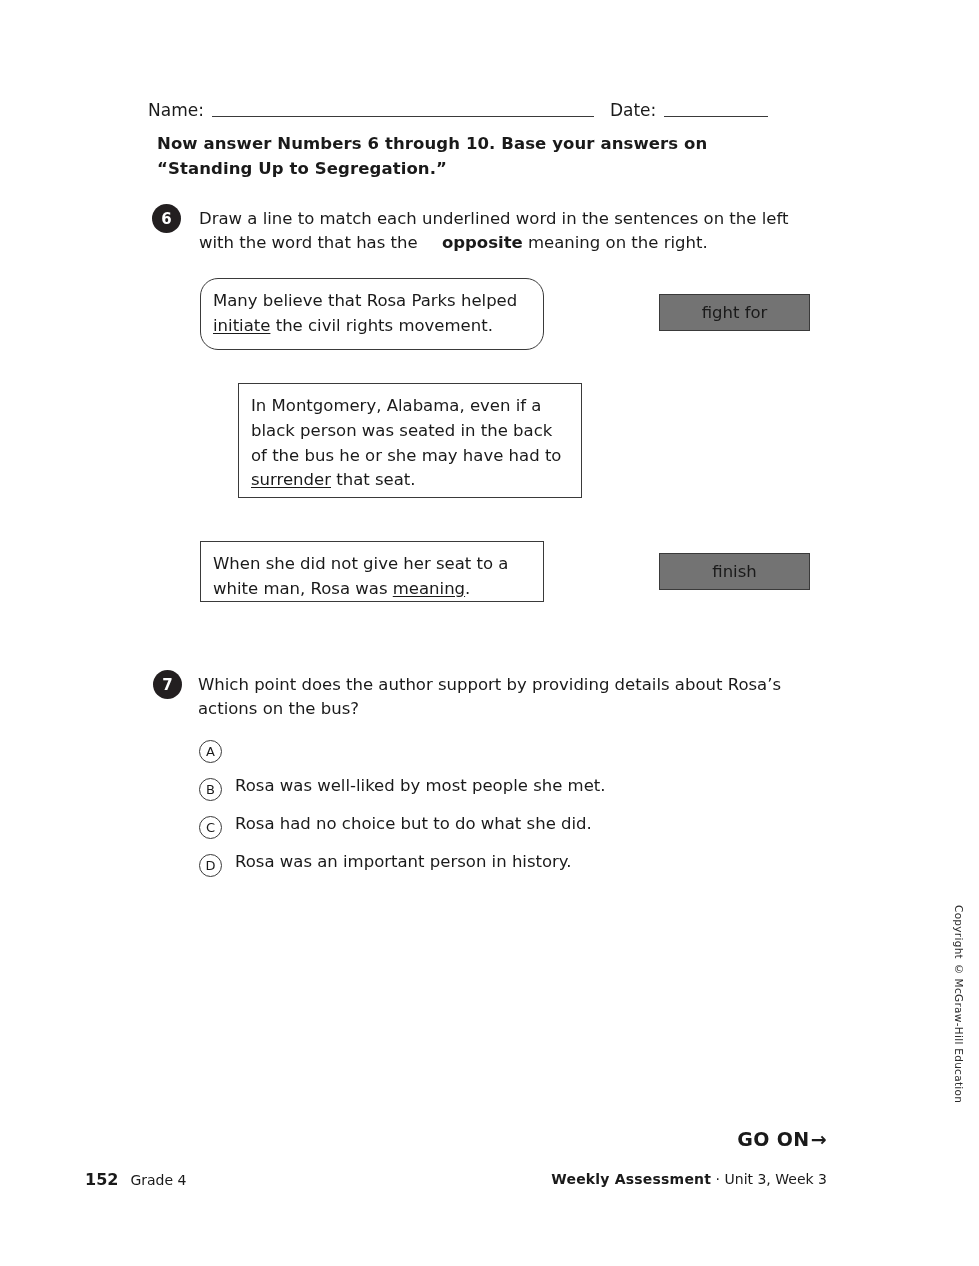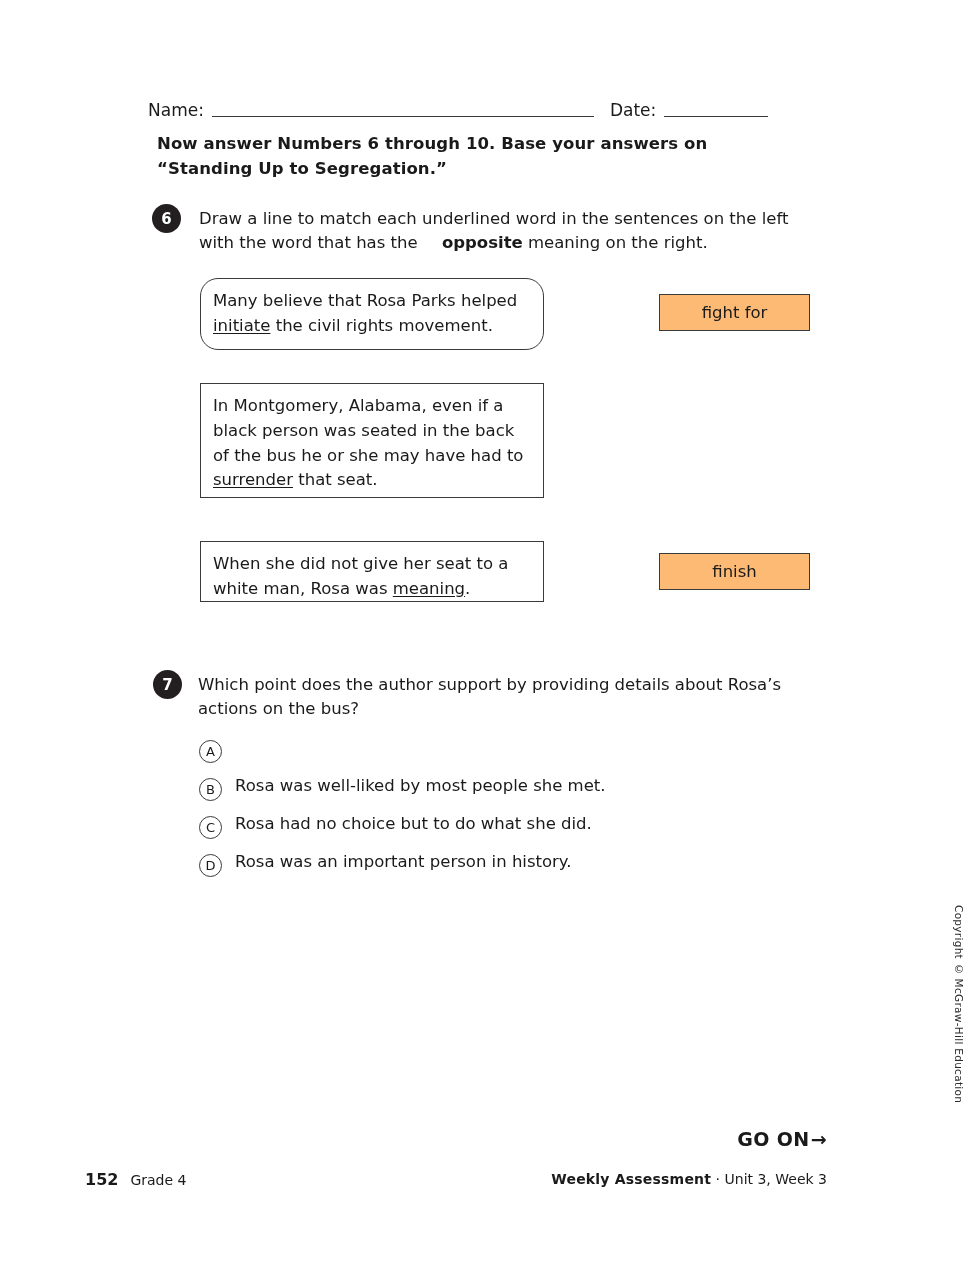--- a/index.html
+++ b/index.html
@@ -86,35 +86,35 @@
     position: absolute;
     border: 1.5px solid #3a3a3a;
     box-sizing: border-box;
     font-size: 16.5px;
     line-height: 1.5;
     padding: 10px 12px 10px 12px;
     background: #fff;
   }
   .left-box { left: 200px; width: 344px; }
   #lb1 { top: 278px; height: 72px; border-radius: 18px; }
-  #lb2 { top: 383px; height: 115px; }
+  #lb2 { top: 383px; height: 115px; margin-left: 38px; }
   #lb3 { top: 541px; height: 61px; }
 
   .right-box {
     position: absolute;
     left: 659px;
     width: 151px;
     height: 37px;
     border: 1.5px solid #3a3a3a;
     box-sizing: border-box;
     display: flex;
     align-items: center;
     justify-content: center;
     font-size: 16.5px;
-    background: #fdba74;
+    background: #737373;
   }
   #rb1 { top: 294px; }
   #rb2 { top: 422px; }
   #rb3 { top: 553px; }
 
   .u { text-decoration: underline; text-underline-offset: 2px; }
 
   
   #q7num { left: 153px; top: 670px; }
   .q7stem {

